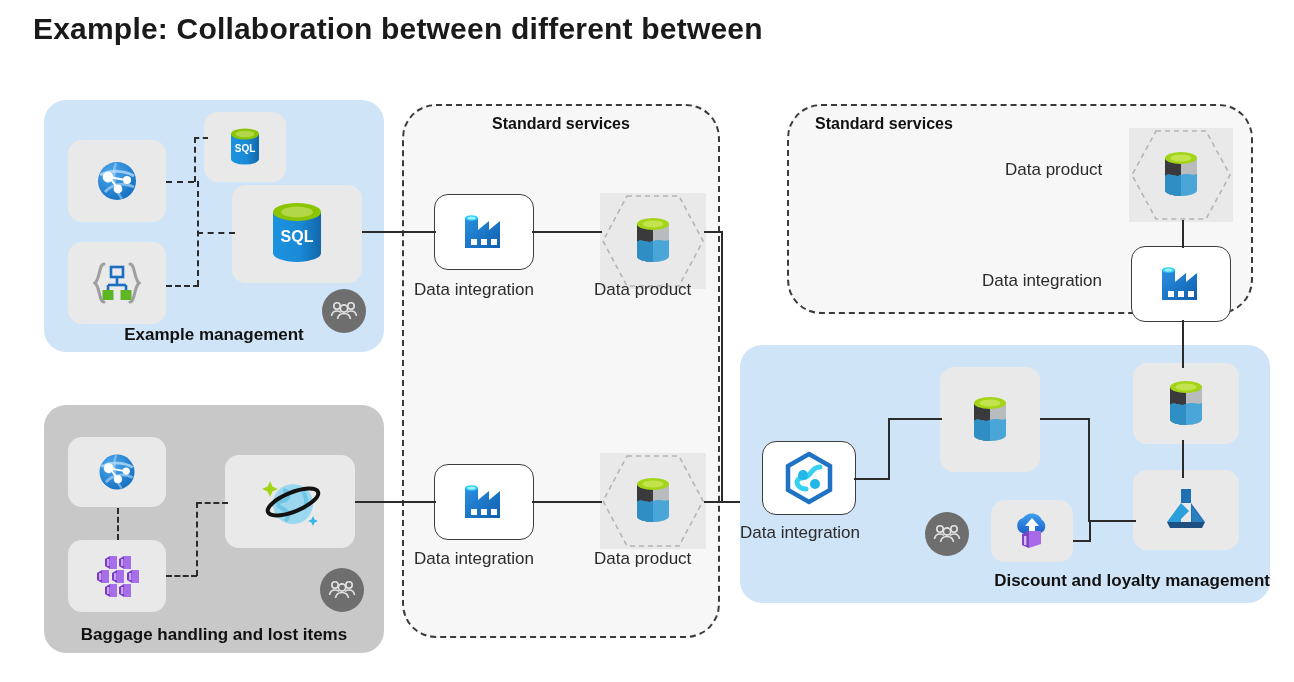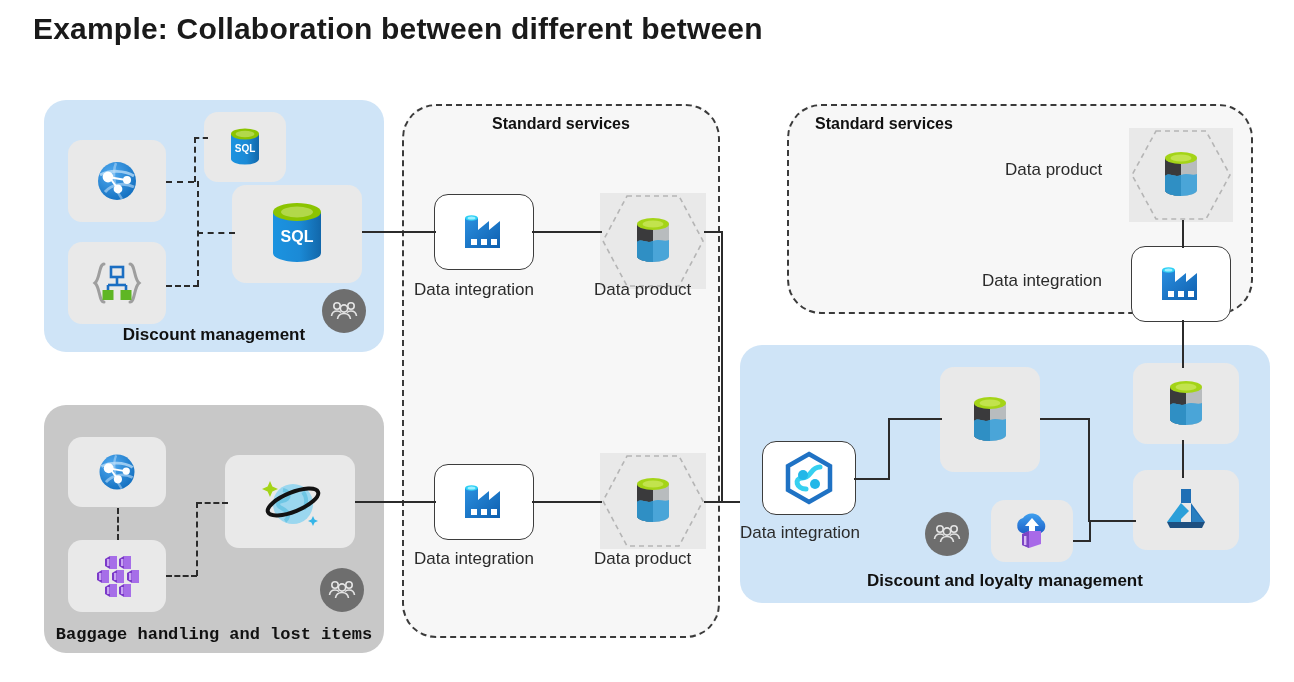--- a/index.html
+++ b/index.html
@@ -87,21 +87,21 @@
 </style>
 </head>
 <body>
 
 <div id="stage">
 
   <div class="title">Example: Collaboration between different between</div>
 
   <div class="panel blue" style="left:44px;top:100px;width:340px;height:252px;">
   </div>
-  <div class="panel-label" style="left:44px;top:325px;width:340px;">Discount management</div>
+  <div class="panel-label" style="left:44px;top:325px;width:340px;">Example management</div>
 
   <div class="tile" style="left:68px;top:140px;width:98px;height:82px;">
     <span>
       <svg width="50" height="50" viewBox="0 0 50 50">
         <defs>
           <radialGradient id="globeG1" cx="35%" cy="30%" r="80%">
             <stop offset="0%" stop-color="#50aaf0"></stop>
             <stop offset="100%" stop-color="#0f6cbd"></stop>
           </radialGradient>
         </defs>
@@ -183,21 +183,21 @@
       <circle cx="21" cy="7" r="3.2" fill="none" stroke="#e4e4e4" stroke-width="1.6"></circle>
       <circle cx="14" cy="9.5" r="3.6" fill="none" stroke="#e4e4e4" stroke-width="1.6"></circle>
       <path d="M1.5 17 C2 13, 5 12, 7 12 C9 12, 10.3 12.6, 11 13.6" fill="none" stroke="#e4e4e4" stroke-width="1.6"></path>
       <path d="M26.5 17 C26 13, 23 12, 21 12 C19 12, 17.7 12.6, 17 13.6" fill="none" stroke="#e4e4e4" stroke-width="1.6"></path>
       <path d="M7.5 20 C8.2 15.5, 11 14.5, 14 14.5 C17 14.5, 19.8 15.5, 20.5 20" fill="none" stroke="#e4e4e4" stroke-width="1.6"></path>
     </svg>
   </div>
 
   <div class="panel gray" style="left:44px;top:405px;width:340px;height:248px;">
   </div>
-  <div class="panel-label" style="left:44px;top:625px;width:340px;font-family:Liberation Mono, monospace;">Baggage handling and lost items</div>
+  <div class="panel-label" style="left:44px;top:625px;width:340px;">Baggage handling and lost items</div>
 
   <div class="tile" style="left:68px;top:437px;width:98px;height:70px;">
     <span>
       <svg width="46" height="46" viewBox="0 0 50 50">
         <circle cx="25" cy="25" r="19" fill="url(#globeG1)"></circle>
         <path d="M8 19 C18 14, 32 14, 42 20" stroke="#bfe0fa" stroke-width="3" fill="none" opacity=".75"></path>
         <path d="M13 36 C20 28, 32 26, 42 31" stroke="#bfe0fa" stroke-width="3" fill="none" opacity=".6"></path>
         <path d="M24 7 C20 17, 22 32, 30 43" stroke="#bfe0fa" stroke-width="2.5" fill="none" opacity=".5"></path>
         <line x1="16" y1="21" x2="34" y2="24" stroke="#ffffff" stroke-width="2"></line>
         <line x1="18" y1="22" x2="26" y2="33" stroke="#ffffff" stroke-width="2"></line>
@@ -391,21 +391,21 @@
         <ellipse cx="16.5" cy="12" rx="4" ry="1.6" fill="#9defff"></ellipse>
         <rect x="16" y="33" width="6" height="6" fill="#ffffff"></rect>
         <rect x="26" y="33" width="6" height="6" fill="#ffffff"></rect>
         <rect x="36" y="33" width="6" height="6" fill="#ffffff"></rect>
       </svg>
     </span>
   </div>
   <div class="caption" style="left:982px;top:271px;">Data integration</div>
 
   <div class="panel blue" style="left:740px;top:345px;width:530px;height:258px;"></div>
-  <div class="panel-label" style="left:740px;top:571px;width:530px;">Discount and loyalty management</div>
+  <div class="panel-label" style="left:740px;top:571px;width:530px;text-align:right;">Discount and loyalty management</div>
 
   <div class="tile white" style="left:762px;top:441px;width:92px;height:72px;">
     <span>
       <svg width="54" height="54" viewBox="0 0 54 54">
         <polygon points="27,3 48,15 48,39 27,51 6,39 6,15" fill="none" stroke="#1f72c4" stroke-width="4.5"></polygon>
         <path d="M38 16 C28 16, 30 27, 20 27 C12 27, 14 38, 24 38" fill="none" stroke="#36d0f0" stroke-width="5" stroke-linecap="round"></path>
         <circle cx="21" cy="24" r="5" fill="#23b7e8"></circle>
         <circle cx="33" cy="33" r="5" fill="#23b7e8"></circle>
       </svg>
     </span>

